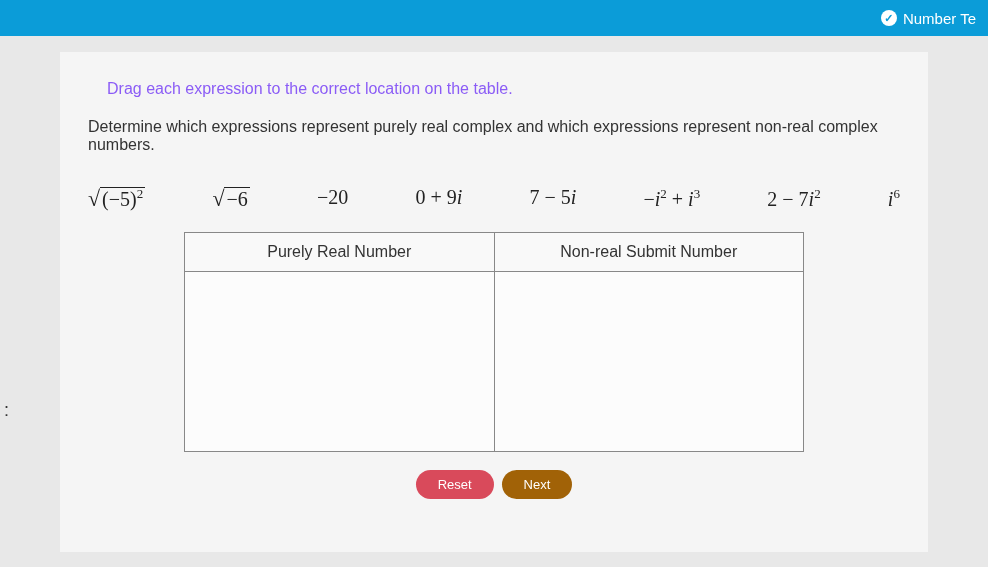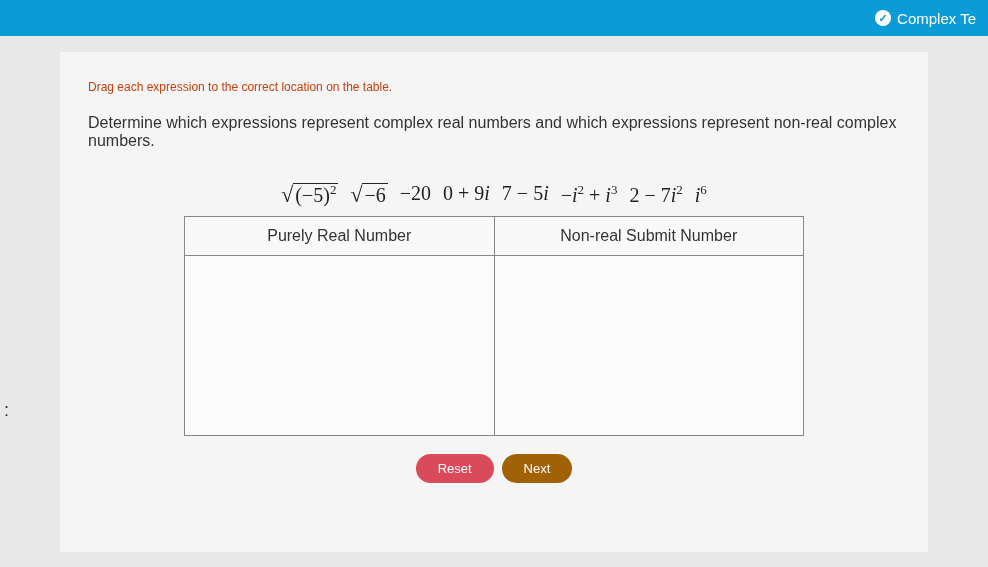--- a/index.html
+++ b/index.html
@@ -40,34 +40,35 @@
       font-weight: bold;
     }
     .content {
       background: #f5f5f5;
       margin: 16px 60px 0 60px;
       padding: 28px 28px 20px 28px;
       min-height: 500px;
       position: relative;
     }
     .instruction-1 {
-      font-size: 12px;
-      color: #c2410c;
+      font-size: 16px;
+      color: #8b5cf6;
       margin-bottom: 20px;
+      margin-left: 19px;
     }
     .instruction-2 {
       font-size: 16px;
       color: #333;
       margin-bottom: 32px;
     }
     .expressions-row {
       display: flex;
-      justify-content: center;
+      justify-content: space-between;
       gap: 12px;
-      margin-bottom: 8px;
+      margin-bottom: 20px;
       font-family: 'Times New Roman', serif;
       font-size: 20px;
       color: #222;
       flex-wrap: nowrap;
     }
     .expr {
       cursor: grab;
       white-space: nowrap;
     }
     .radical { font-size: 22px; }
@@ -122,29 +123,29 @@
       font-size: 18px;
       color: #333;
     }
   </style>
 </head>
 <body>
 
 <div class="top-bar">
   <div class="submit-area">
     <span class="check-icon">✓</span>
-    <span>Complex Te</span>
+    <span>Number Te</span>
   </div>
 </div>
 
 <div class="colon-mark">:</div>
 
 <div class="content">
   <p class="instruction-1">Drag each expression to the correct location on the table.</p>
-  <p class="instruction-2">Determine which expressions represent complex real numbers and which expressions represent non-real complex numbers.</p>
+  <p class="instruction-2">Determine which expressions represent purely real complex and which expressions represent non-real complex numbers.</p>
 
   <div class="expressions-row">
     <span class="expr"><span class="radical">√</span><span class="radicand">(−5)<sup>2</sup></span></span>
     <span class="expr"><span class="radical">√</span><span class="radicand">−6</span></span>
     <span class="expr">−20</span>
     <span class="expr">0 + 9<span class="math-i">i</span></span>
     <span class="expr">7 − 5<span class="math-i">i</span></span>
     <span class="expr">−<span class="math-i">i</span><sup>2</sup> + <span class="math-i">i</span><sup>3</sup></span>
     <span class="expr">2 − 7<span class="math-i">i</span><sup>2</sup></span>
     <span class="expr"><span class="math-i">i</span><sup>6</sup></span>

